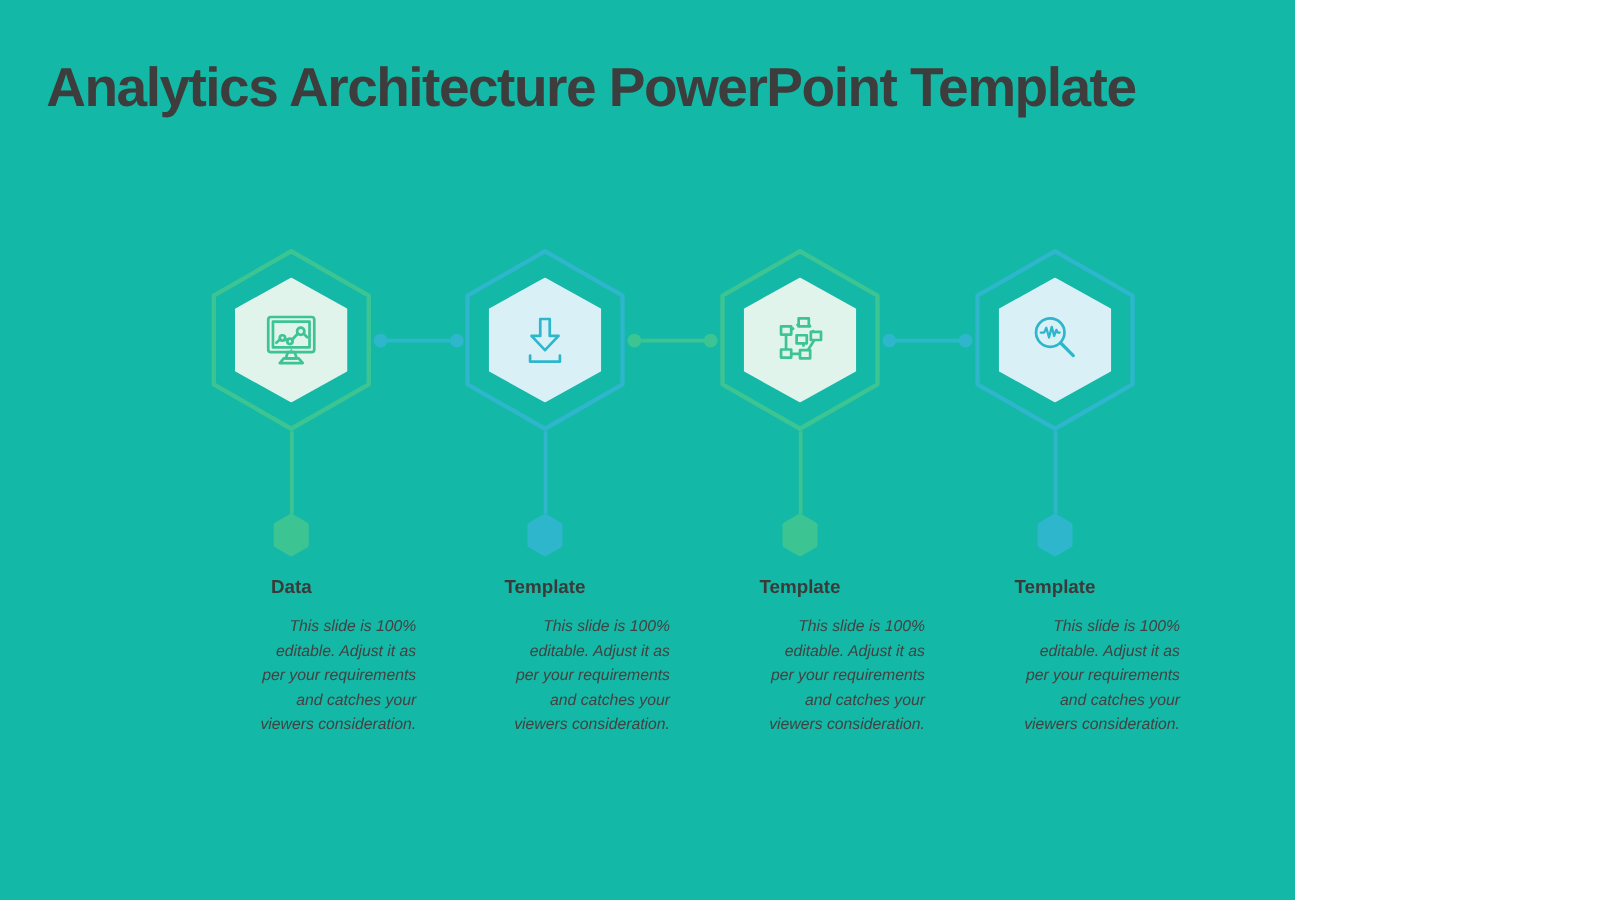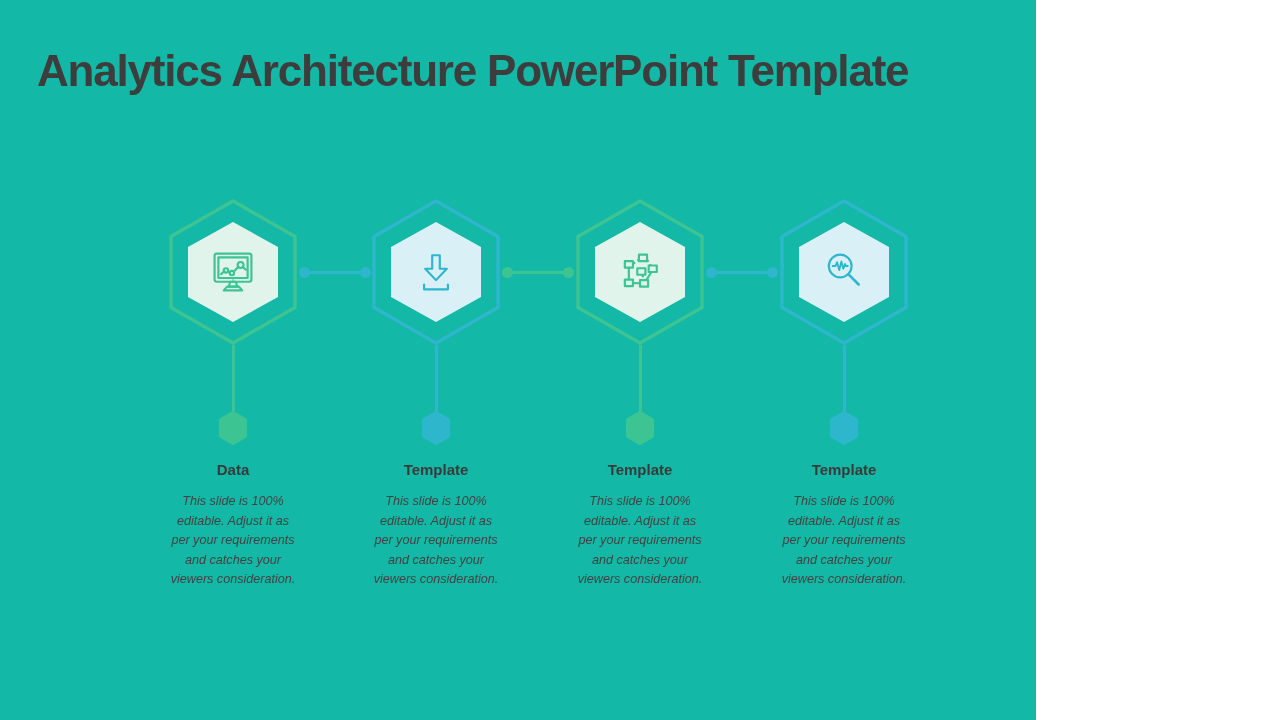--- a/index.html
+++ b/index.html
@@ -65,21 +65,21 @@
     width: 200px;
     text-align: center;
     font-size: 15px;
     font-weight: 700;
     color: var(--heading-color);
   }
   .step-desc {
     position: absolute;
     top: 293px;
     width: 200px;
-    text-align: center;
+    text-align: right;
     font-size: 12.6px;
     font-style: italic;
     line-height: 19.5px;
     color: var(--body-color);
     white-space: pre-line;
   }
   .connector {
     position: absolute;
     top: 266px;
     width: 72px;

